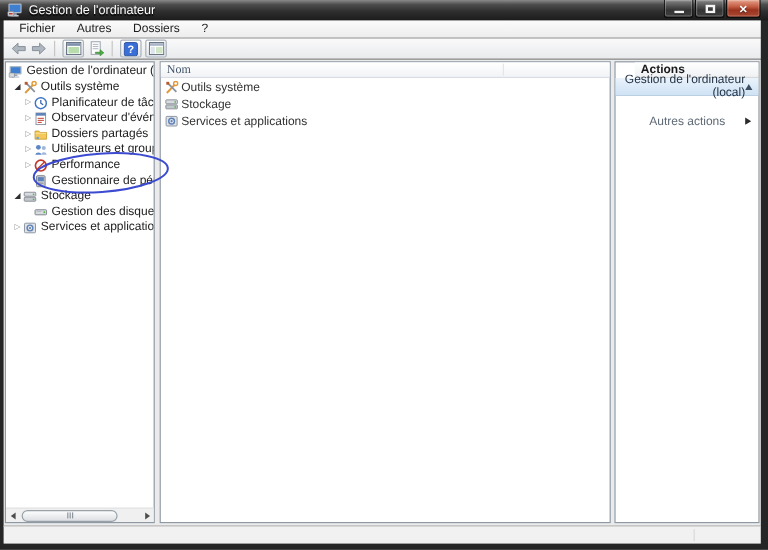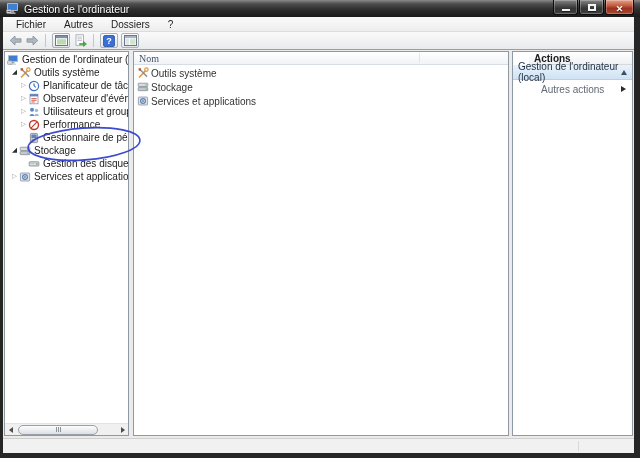--- a/index.html
+++ b/index.html
@@ -2,20 +2,21 @@
 <html><head>
 <meta charset="utf-8">
 <style>
   html,body{margin:0;padding:0;background:#555;}
   *{box-sizing:border-box;}
   .window{
     position:relative;width:640px;height:458px;
     background:#262626;outline:1px solid #000;
     font-family:"Liberation Sans",sans-serif;
     overflow:hidden;
+    text-align:right;
   }
   
   .titlebar{
     position:absolute;left:0;top:0;width:640px;height:17px;
     background:linear-gradient(180deg,#8a8a8a 0%,#4e4e4e 22%,#2f2f2f 55%,#1b1b1b 100%);
     display:flex;align-items:center;
   }
   .title-icon{width:13px;height:13px;margin:0 5px 0 6px;flex:0 0 13px;}
   .title-text{color:#fff;font-size:10.5px;text-shadow:0 1px 1px #000;white-space:nowrap;}
   .winbtns{position:absolute;right:6px;top:0;display:flex;gap:1px;}
@@ -101,21 +102,21 @@
   }
   .actions-section{
     height:15px;background:linear-gradient(#eaf3fc,#cfe2f4);
     border-bottom:1px solid #b9cfe4;
     display:flex;align-items:center;padding:0 5px;
     font-size:10px;color:#1e2e40;
   }
   .actions-section .spacer{flex:1;}
   .tri-up{border-left:3.5px solid transparent;border-right:3.5px solid transparent;border-bottom:5px solid #3f4f63;}
   .actions-item{
-    height:14px;margin-top:2px;display:flex;align-items:center;
+    height:14px;margin-top:14px;display:flex;align-items:center;
     padding:0 6px 0 28px;font-size:10px;color:#5f6a75;
   }
   .actions-item .spacer{flex:1;}
   .tri-right{border-top:3.5px solid transparent;border-bottom:3.5px solid transparent;border-left:5px solid #2b2b2b;}
   
   .statusbar{
     position:absolute;left:3px;top:438px;width:631px;height:15px;
     background:#f1f1f1;border-top:1px solid #cfcfcf;
   }
   .status-sep{position:absolute;left:575px;top:2px;bottom:2px;width:1px;background:#d9d9d9;}
@@ -239,20 +240,29 @@
         <div class="trow lvl2">
           <span class="exp collapsed"></span>
           <svg class="ti" viewBox="0 0 12 12">
             <rect x="2" y="1.2" width="8" height="9.6" fill="#fff" stroke="#8a93a0" stroke-width="0.8"></rect>
             <rect x="2" y="1.2" width="8" height="2.2" fill="#5f82b8"></rect>
             <path d="M3.4 5.6 H8.6 M3.4 7.3 H8.6 M3.4 9 H6.8" stroke="#c0392b" stroke-width="0.8"></path>
           </svg>
           <span class="tlabel">Observateur d'événeme</span>
         </div>
 
+        <div class="trow lvl2">
+          <span class="exp collapsed"></span>
+          <svg class="ti" viewBox="0 0 12 12">
+            <path d="M1.2 3.2 h3.2 l1 1.2 h5.4 v5.6 h-9.6 z" fill="#f3c85a" stroke="#c99a2e" stroke-width="0.7"></path>
+            <path d="M1.6 5 h8.8" stroke="#fde29a" stroke-width="0.9"></path>
+            <circle cx="3.4" cy="9" r="1.1" fill="#6f9fd8"></circle>
+          </svg>
+          <span class="tlabel">Dossiers partagés</span>
+        </div>
 
         <div class="trow lvl2">
           <span class="exp collapsed"></span>
           <svg class="ti" viewBox="0 0 12 12">
             <circle cx="4" cy="3.8" r="2" fill="#5b87c7"></circle>
             <path d="M1.4 10 a2.7 2.7 0 0 1 5.2 0 z" fill="#5b87c7"></path>
             <circle cx="8.5" cy="4.4" r="1.7" fill="#9fb6d8"></circle>
             <path d="M6.4 10 a2.2 2.2 0 0 1 4.4 0 z" fill="#9fb6d8"></path>
           </svg>
           <span class="tlabel">Utilisateurs et groupes l</span>

